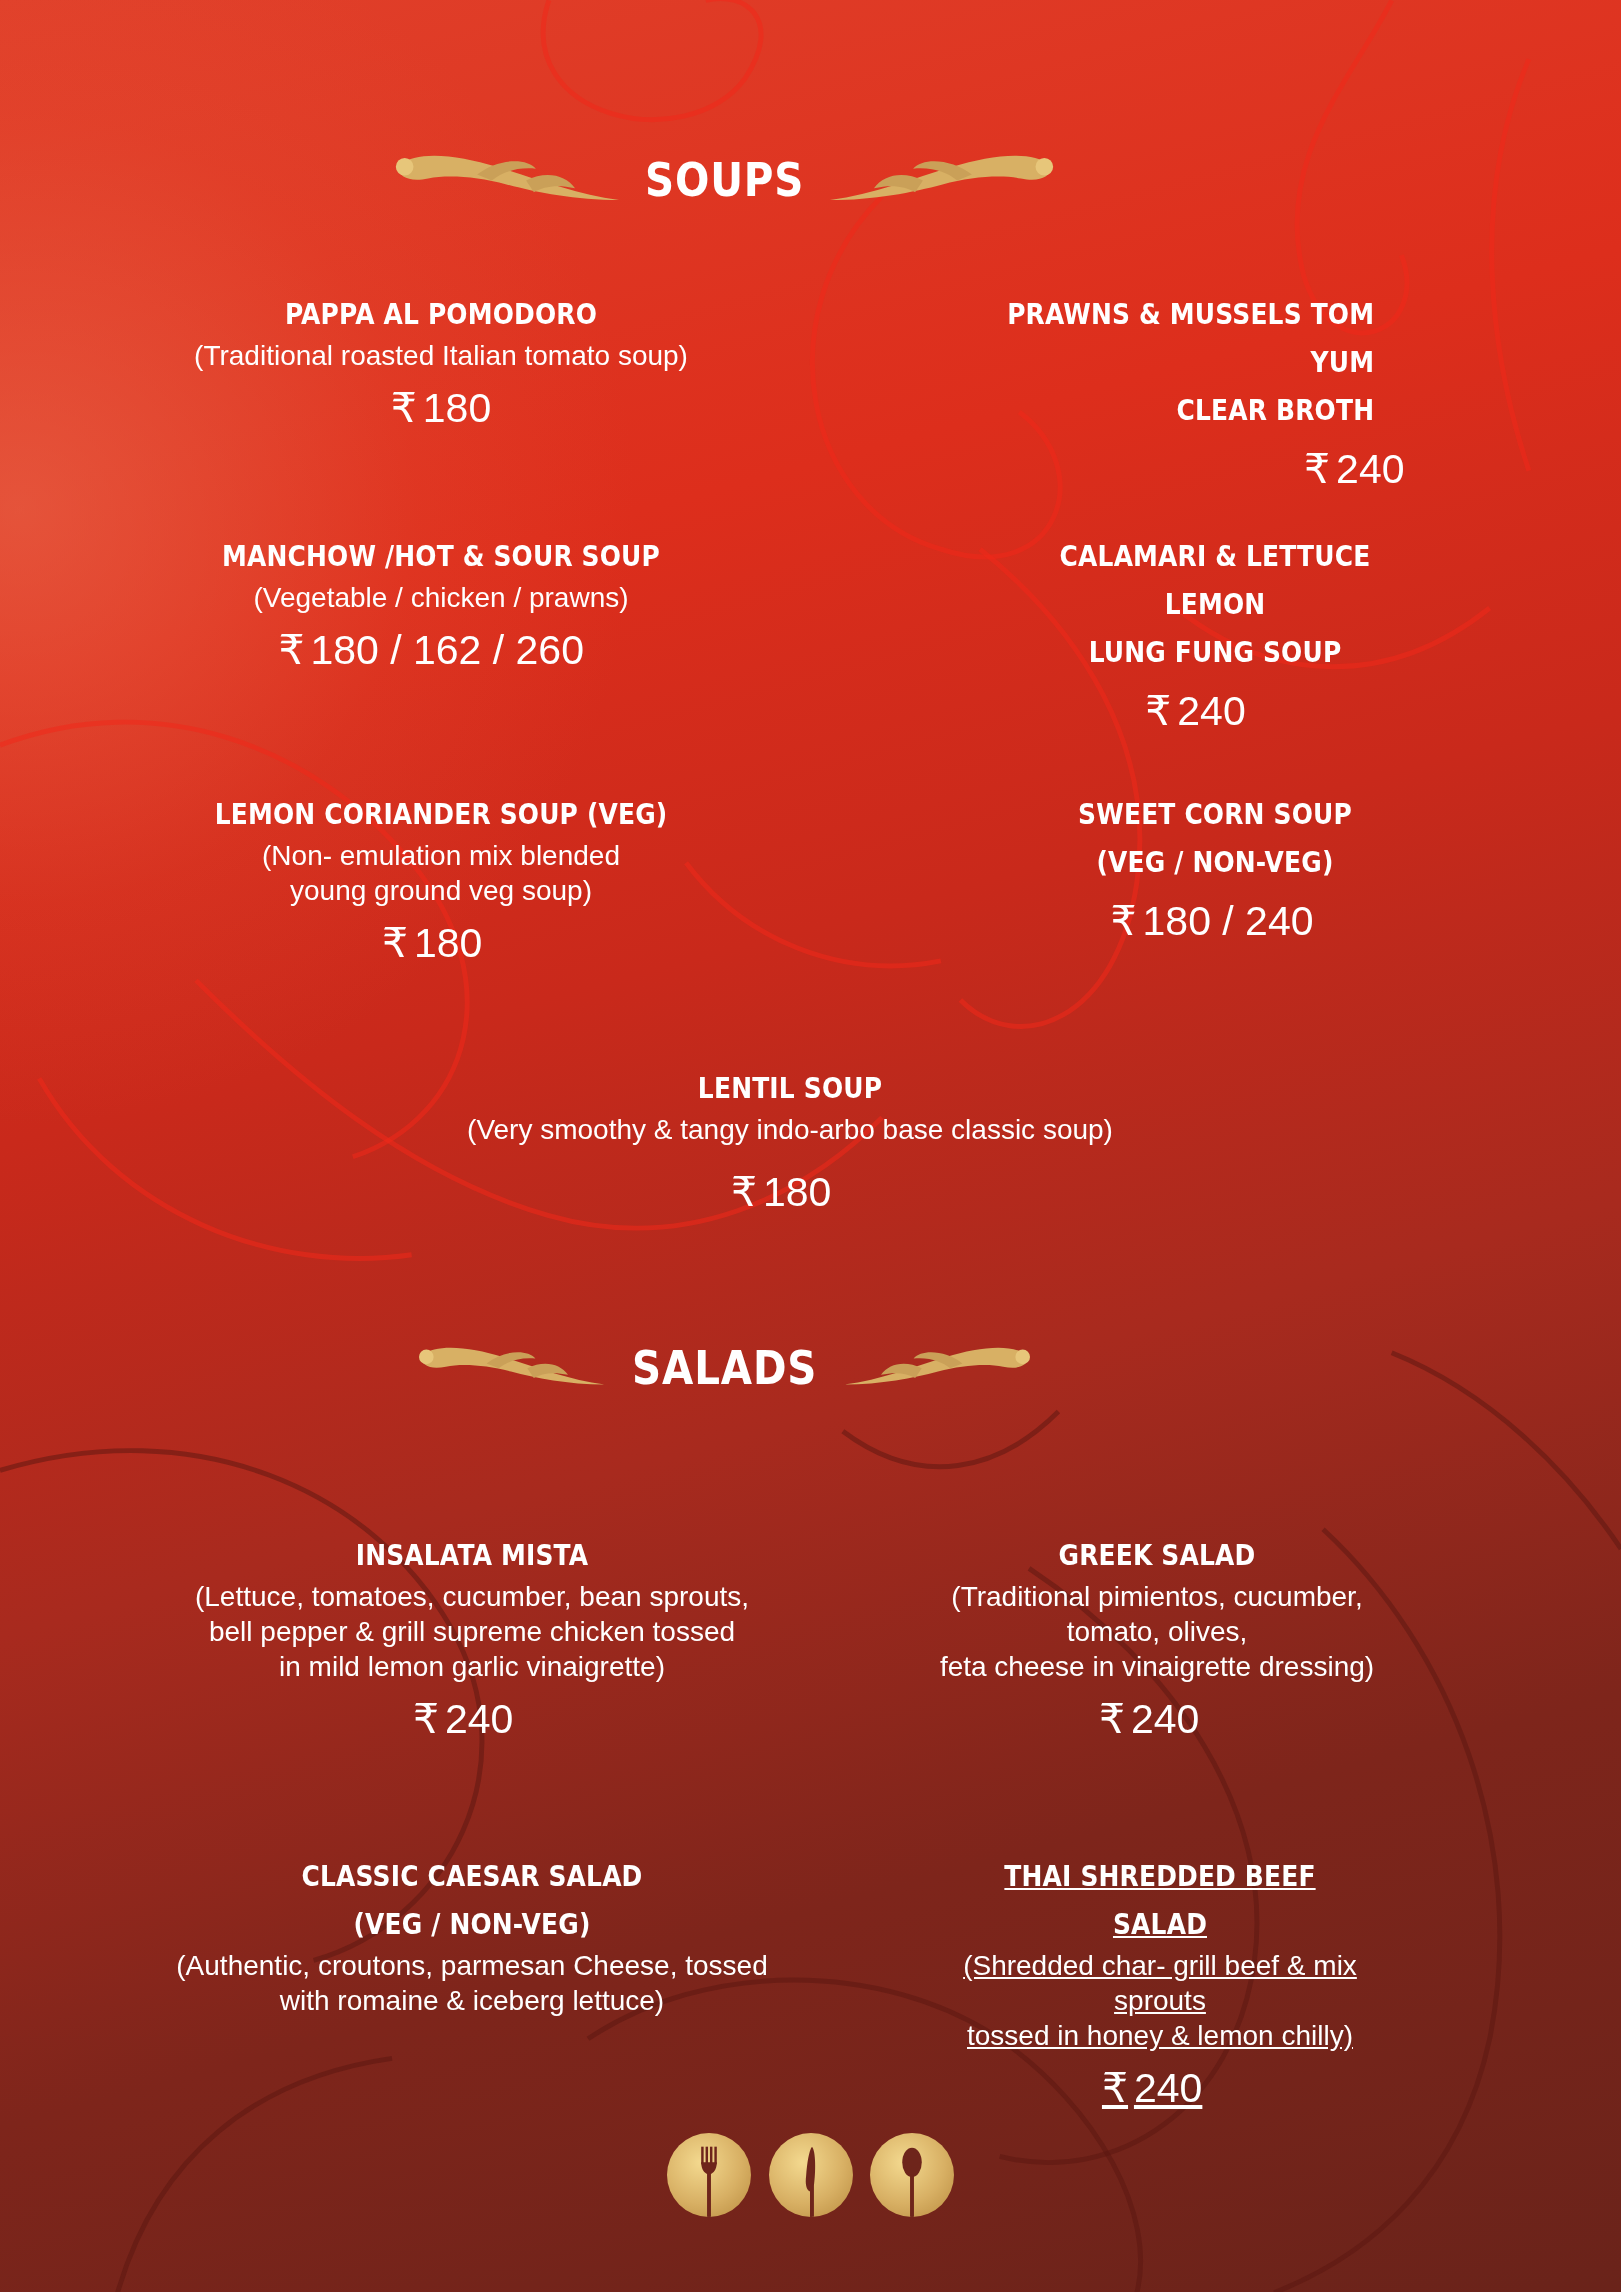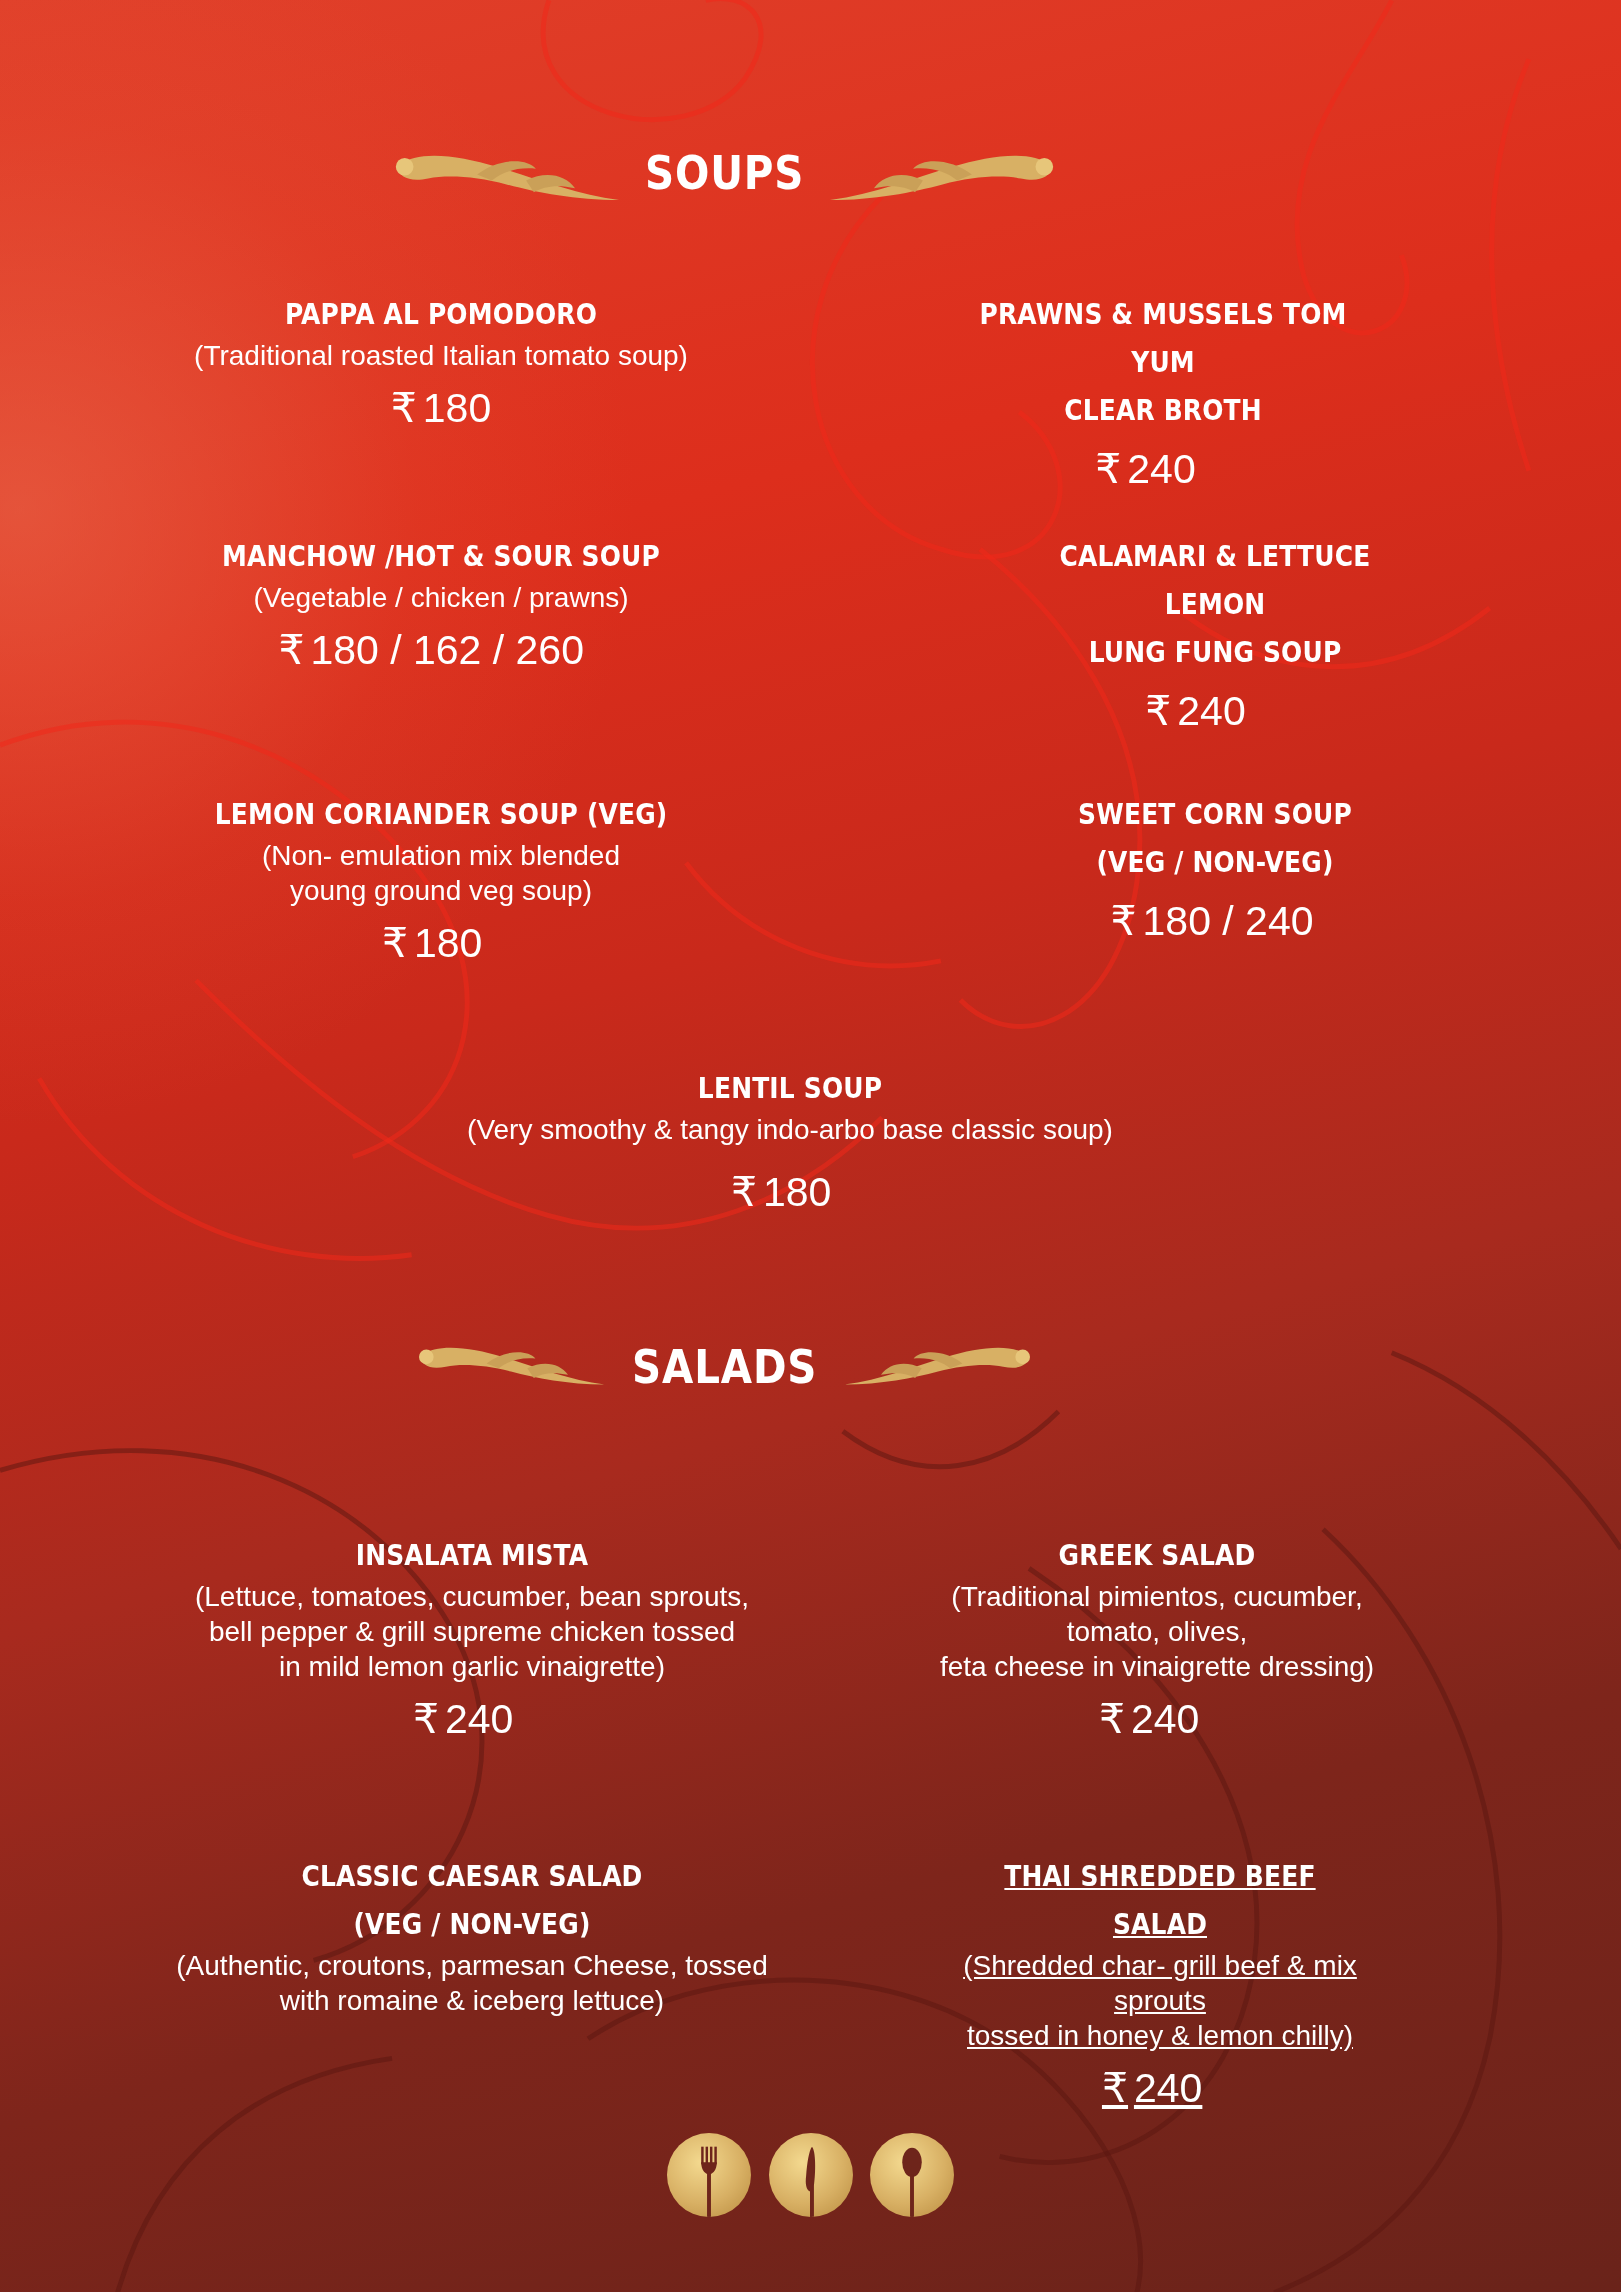--- a/index.html
+++ b/index.html
@@ -7,21 +7,21 @@
     width: 1621px; height: 2293px; position: relative; overflow: hidden;
     font-family: "Liberation Sans", "DejaVu Sans", sans-serif;
     color: #ffffff;
     background:
       radial-gradient(ellipse 882px 882px at 19.6px 510px, rgba(235,110,80,0.55) 0%, rgba(235,90,60,0.15) 45%, rgba(0,0,0,0) 70%),
       linear-gradient(165deg, #e0402a 0%, #dd2e1c 25%, #c9291b 42%, #a82a1e 60%, #7e251b 78%, #6a231a 100%);
   }
   .bg-swirls { position: absolute; inset: 0; pointer-events: none; }
   .section-header {
     position: absolute; left: 0; width: 1449px;
-    display: flex; justify-content: center; gap: 8px;
+    display: flex; align-items: center; justify-content: center; gap: 8px;
   }
   .section-title {
     font-family: "DejaVu Sans", sans-serif; font-weight: bold;
     font-size: 47px; letter-spacing: 1px; color: #fff;
     transform: scaleX(0.86);
   }
   .flourish { width: 235px; height: 69px; }
   .item {
     position: absolute; text-align: center; transform: translateX(-50%);
     white-space: nowrap;
@@ -92,21 +92,21 @@
     <path d="M140 36 C160 26 180 30 190 44 C172 40 158 42 148 48 Z" fill="#caa058"></path>
   </svg>
 </div>
 
 <div class="item" style="left:441px; top:290px;">
   <div class="item-name">PAPPA AL POMODORO</div>
   <div class="item-desc">(Traditional roasted Italian tomato soup)</div>
   <div class="item-price"><span class="rupee">₹</span><span>180</span></div>
 </div>
 
-<div class="item" style="left:1163px; top:290px;">
+<div class="item" style="left:1188px; top:290px;text-align:right;">
   <div class="item-name">PRAWNS &amp; MUSSELS TOM YUM
 CLEAR BROTH</div>
   <div class="item-price" style="margin-left:-35px;"><span class="rupee">₹</span><span>240</span></div>
 </div>
 
 <div class="item" style="left:441px; top:532px;">
   <div class="item-name">MANCHOW /HOT &amp; SOUR SOUP</div>
   <div class="item-desc">(Vegetable / chicken / prawns)</div>
   <div class="item-price" style="margin-left:-19.6px;"><span class="rupee">₹</span><span>180 / 162 / 260</span></div>
 </div>

